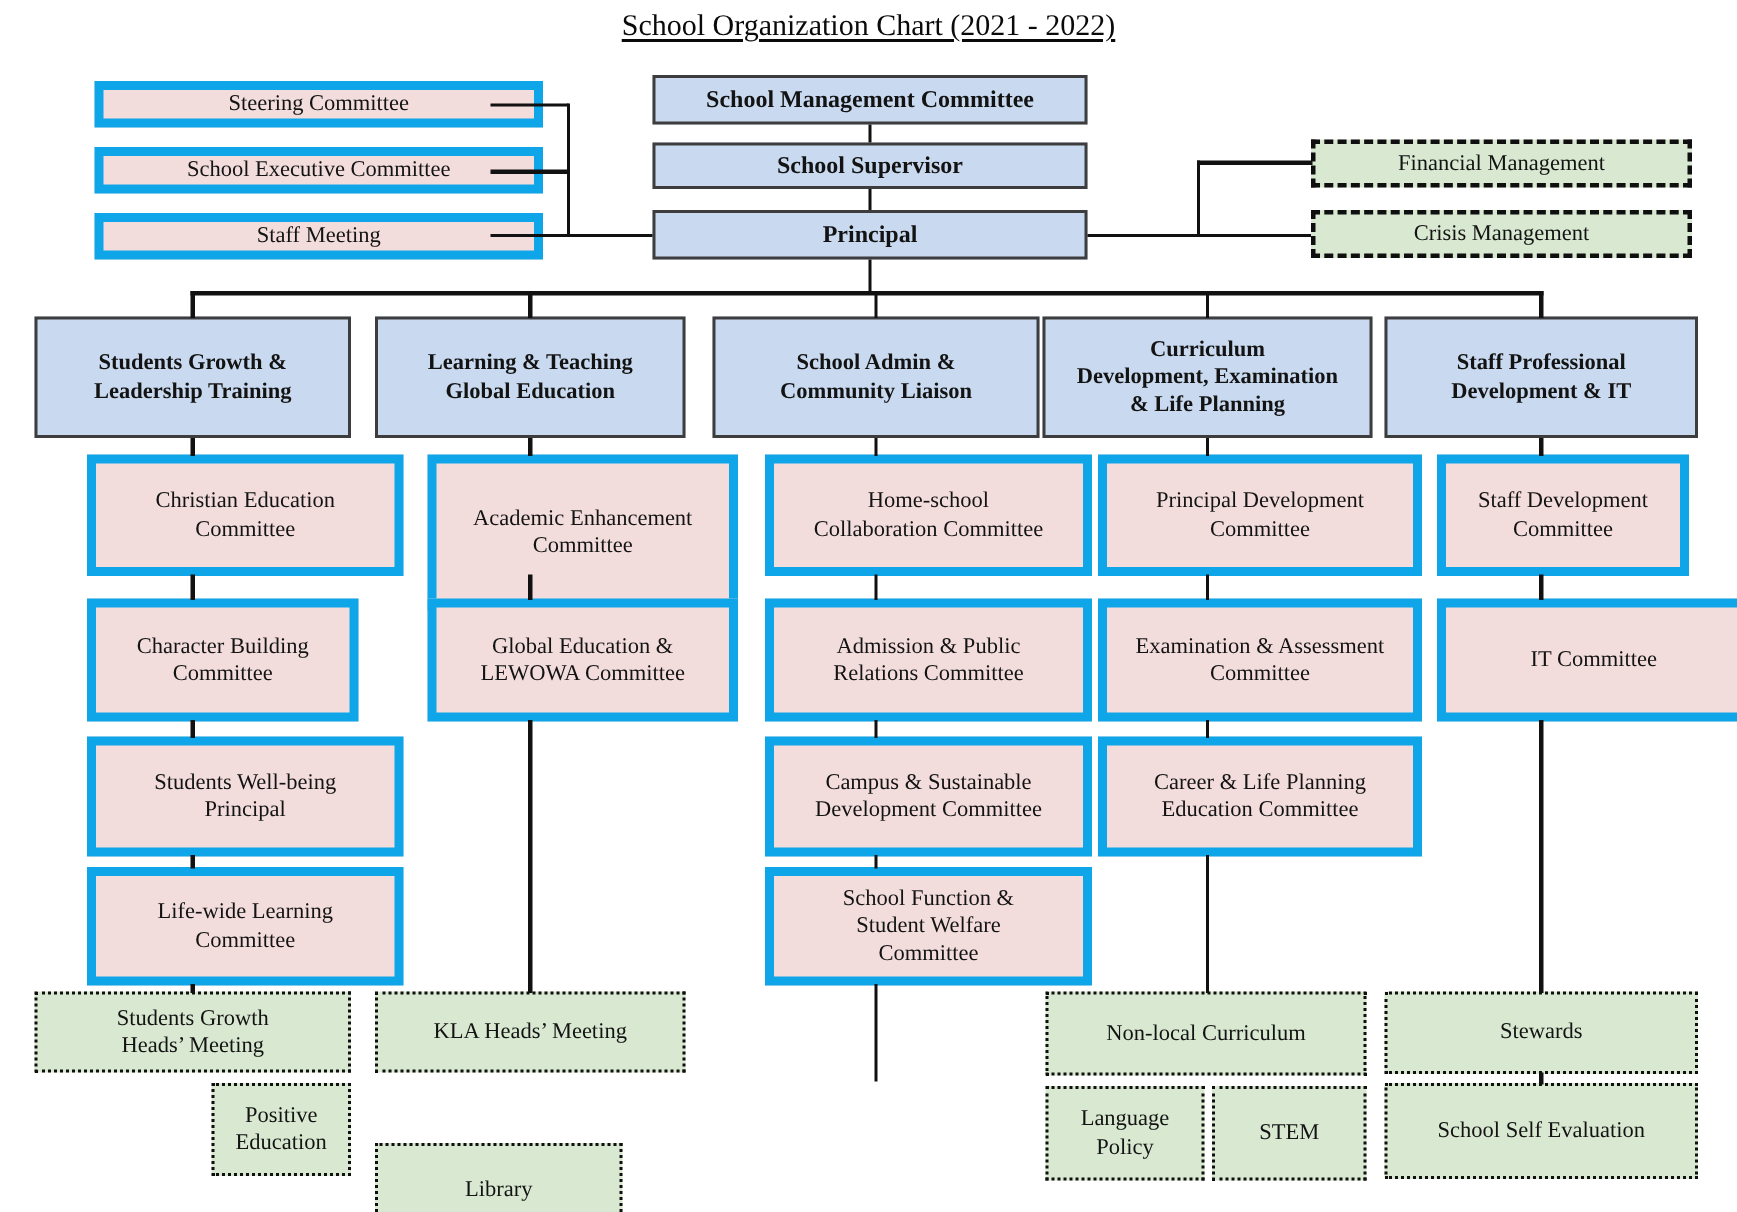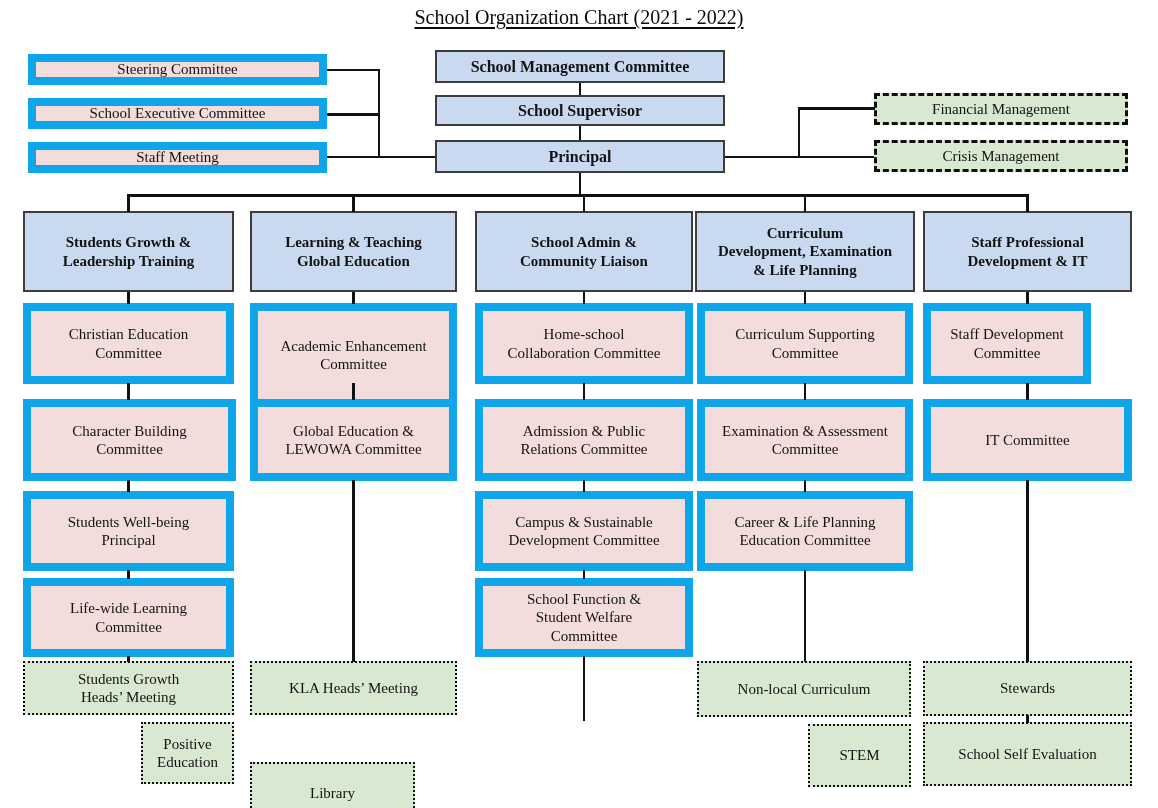--- a/index.html
+++ b/index.html
@@ -13,21 +13,21 @@
     text-decoration-thickness:2px;text-underline-offset:3px;color:#0a0a0a;
   }
   .box{
     position:absolute;box-sizing:border-box;
     display:flex;align-items:center;justify-content:center;
     text-align:center;white-space:pre-line;
     font-size:15px;line-height:1.22;padding:1px 4px;
   }
   .blue{background:var(--blue);border:2px solid #3d3d3d;font-weight:bold;}
   .top3{font-size:16px;}
-  .pink{background:var(--pink);border:8px solid #0ea5e9;}
+  .pink{background:var(--pink);border:6px solid #0ea5e9;margin-left:35px;}
   .greenD{background:var(--green);border:3px dashed #0f0f0f;}
   .greenT{background:var(--green);border:2.6px dotted #0f0f0f;}
   .line{position:absolute;background:var(--line);}
 </style>
 </head>
 <body>
 
 <div id="canvas">
 
   <div class="chart-title">School Organization Chart (2021 - 2022)</div>
@@ -50,21 +50,21 @@
   <div class="box blue" style="left:475px;top:211px;width:218px;height:81px">School Admin &amp;
 Community Liaison</div>
   <div class="box blue" style="left:695px;top:211px;width:220px;height:81px">Curriculum
 Development, Examination
 &amp; Life Planning</div>
   <div class="box blue" style="left:923px;top:211px;width:209px;height:81px">Staff Professional
 Development &amp; IT</div>
 
   <div class="box pink" style="left:23px;top:303px;width:211px;height:81px">Christian Education
 Committee</div>
-  <div class="box pink" style="left:23px;top:399px;width:213px;height:82px">Character Building
+  <div class="box pink" style="left:23px;top:399px;width:181px;height:82px">Character Building
 Committee</div>
   <div class="box pink" style="left:23px;top:491px;width:211px;height:80px">Students Well-being
 Principal</div>
   <div class="box pink" style="left:23px;top:578px;width:211px;height:79px">Life-wide Learning
 Committee</div>
   <div class="box greenT" style="left:23px;top:661px;width:211px;height:54px">Students Growth
 Heads’ Meeting</div>
   <div class="box greenT" style="left:141px;top:722px;width:93px;height:62px">Positive
 Education</div>
 
@@ -78,27 +78,29 @@
   <div class="box pink" style="left:475px;top:303px;width:218px;height:81px">Home-school
 Collaboration Committee</div>
   <div class="box pink" style="left:475px;top:399px;width:218px;height:82px">Admission &amp; Public
 Relations Committee</div>
   <div class="box pink" style="left:475px;top:491px;width:218px;height:80px">Campus &amp; Sustainable
 Development Committee</div>
   <div class="box pink" style="left:475px;top:578px;width:218px;height:79px">School Function &amp;
 Student Welfare
 Committee</div>
 
-  <div class="box pink" style="left:697px;top:303px;width:216px;height:81px">Curriculum Supporting
+  <div class="box pink" style="left:697px;top:303px;width:216px;height:81px">Principal Development
 Committee</div>
   <div class="box pink" style="left:697px;top:399px;width:216px;height:82px">Examination &amp; Assessment
 Committee</div>
   <div class="box pink" style="left:697px;top:491px;width:216px;height:80px">Career &amp; Life Planning
 Education Committee</div>
   <div class="box greenT" style="left:697px;top:661px;width:214px;height:56px">Non-local Curriculum</div>
+  <div class="box greenT" style="left:697px;top:724px;width:106px;height:63px">Language
+Policy</div>
   <div class="box greenT" style="left:808px;top:724px;width:103px;height:63px">STEM</div>
 
   <div class="box pink" style="left:923px;top:303px;width:168px;height:81px">Staff Development
 Committee</div>
   <div class="box pink" style="left:923px;top:399px;width:209px;height:82px">IT Committee</div>
   <div class="box greenT" style="left:923px;top:661px;width:209px;height:55px">Stewards</div>
   <div class="box greenT" style="left:923px;top:722px;width:209px;height:64px">School Self Evaluation</div>
 
   <div class="line" style="left:578.7px;top:83px;width:2.5px;height:12px"></div>
   <div class="line" style="left:578.7px;top:126px;width:2.5px;height:14px"></div>

